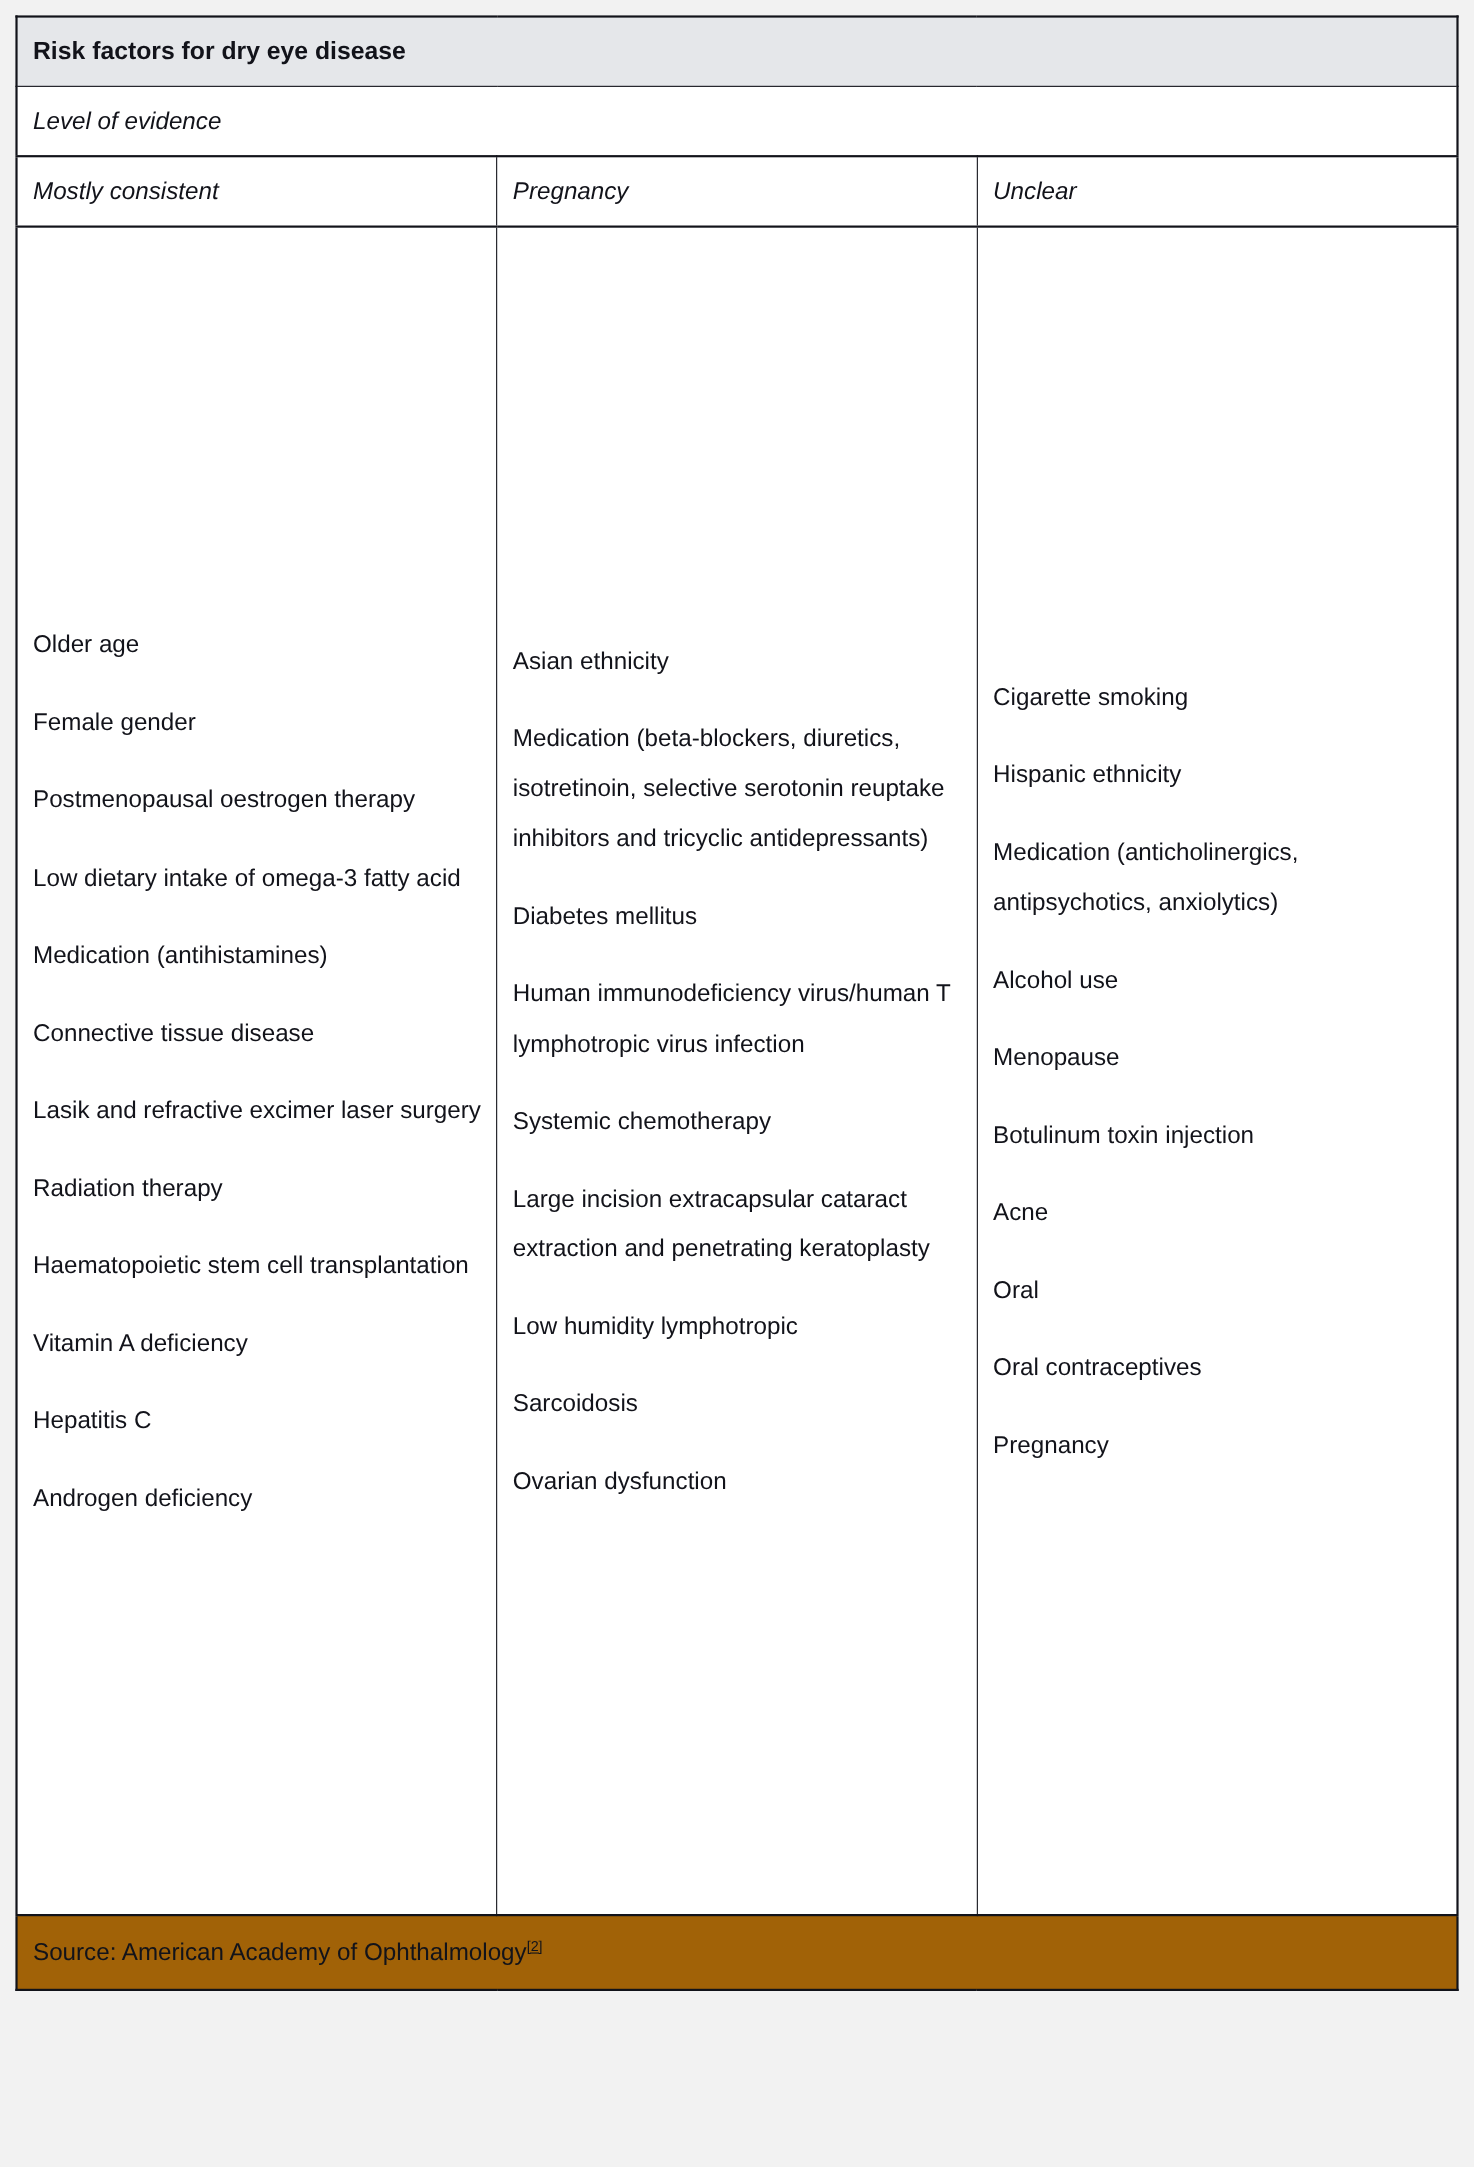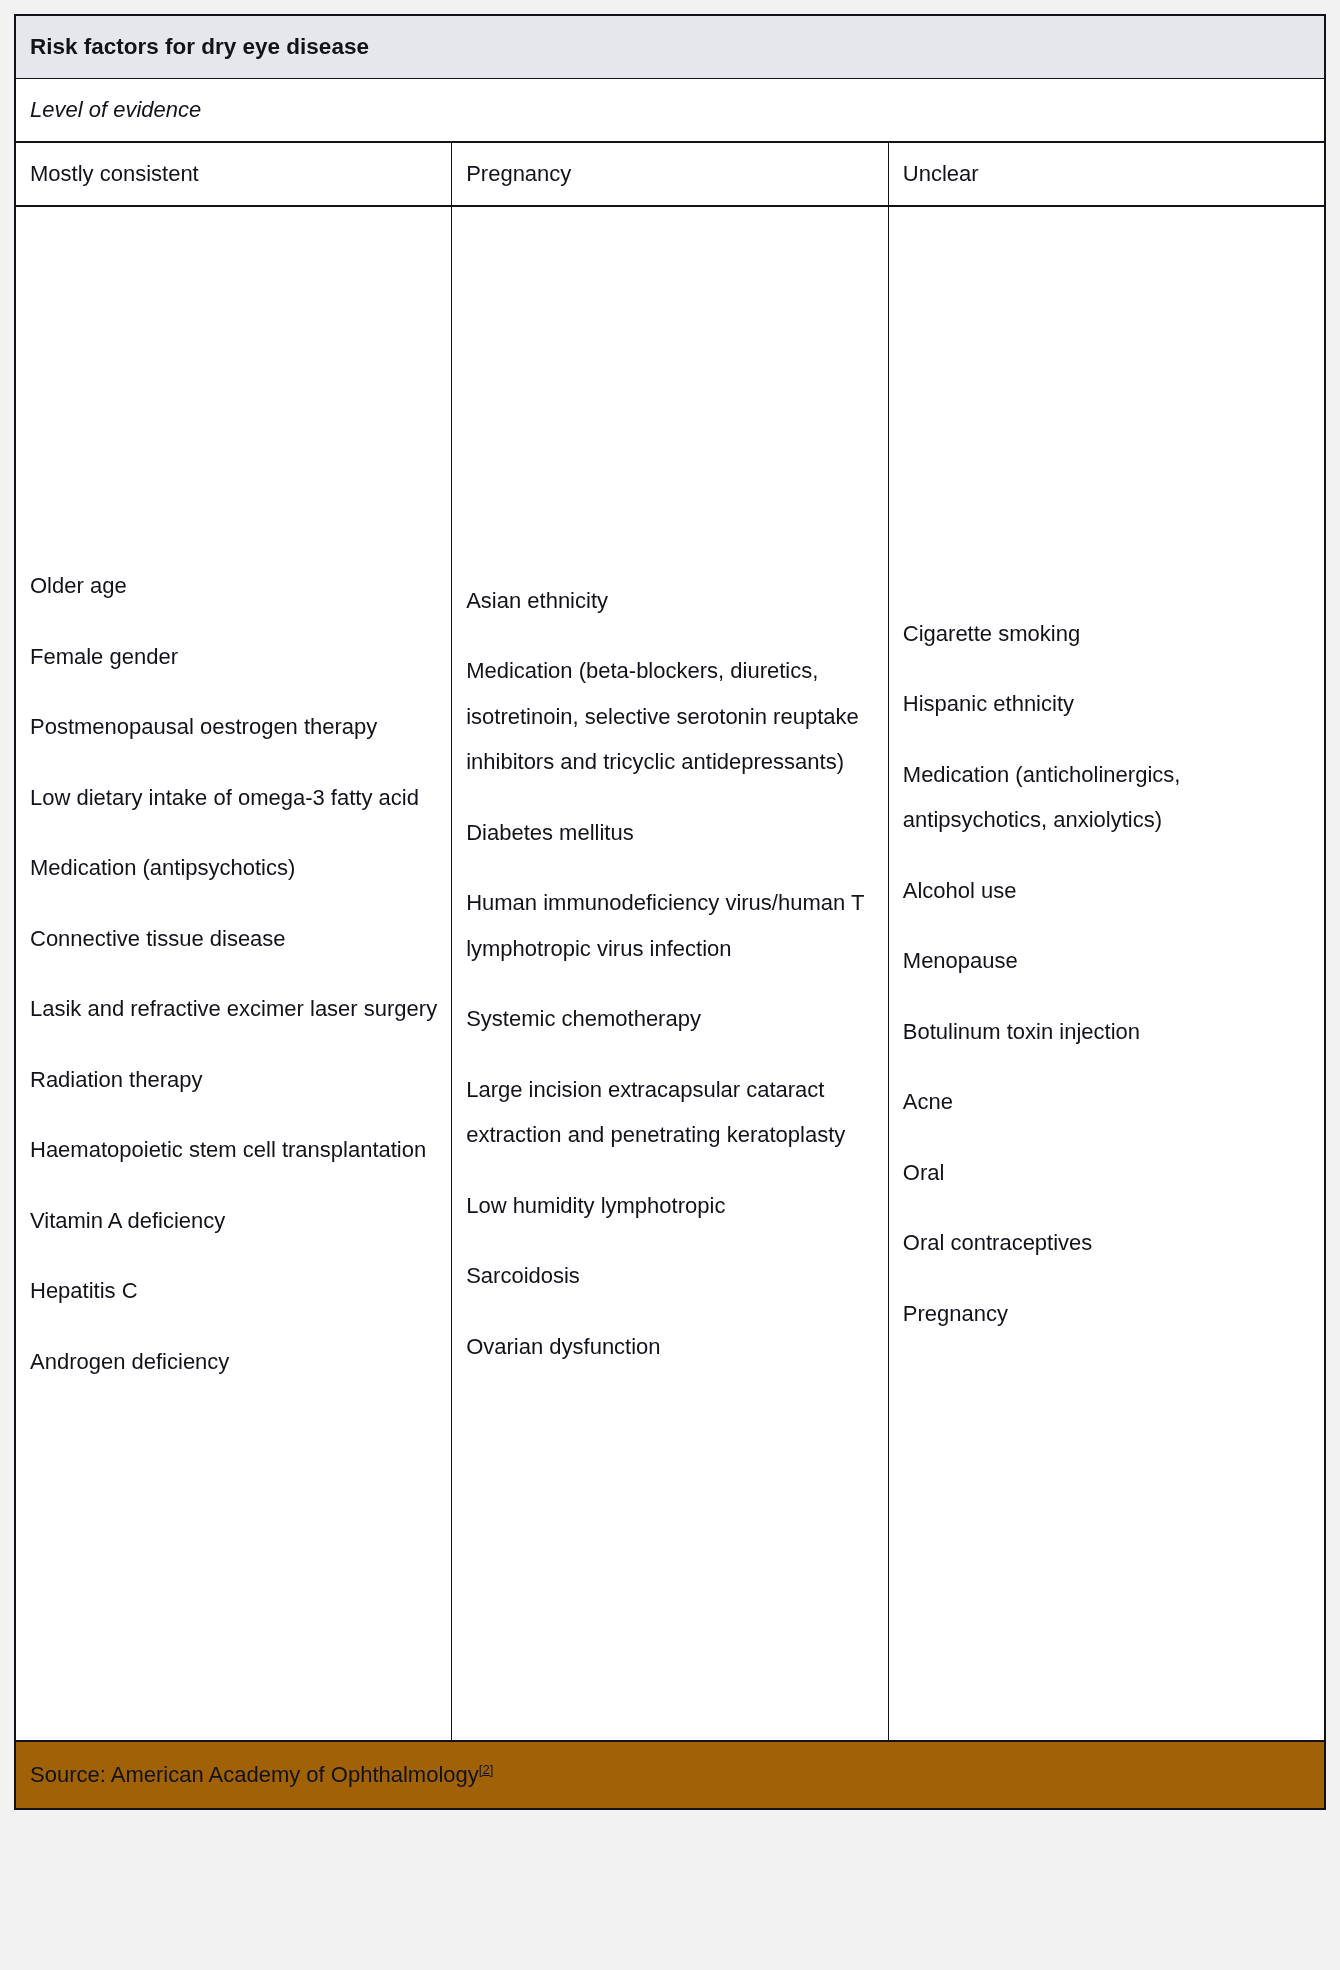--- a/index.html
+++ b/index.html
@@ -62,20 +62,21 @@
   }
 
   
   tr.colhead-row td {
     background: #ffffff;
     height: 62px;
     line-height: 62px;
     font-weight: 400;
     border-bottom: 2px solid #12131a;
     border-top: 2px solid #12131a;
+    font-style: italic;
   }
 
   
   tr.body-row td {
     vertical-align: middle;
     padding-top: 10px;
     padding-bottom: 10px;
     height: 1535px;
   }
 
@@ -140,21 +141,21 @@
         <td class="col-3">Unclear</td>
       </tr>
 
       <tr class="body-row">
         <td class="col-1">
           <ul class="factor-list">
               <li>Older age</li>
               <li>Female gender</li>
               <li>Postmenopausal oestrogen therapy</li>
               <li>Low dietary intake of omega-3 fatty acid</li>
-              <li>Medication (antipsychotics)</li>
+              <li>Medication (antihistamines)</li>
               <li>Connective tissue disease</li>
               <li>Lasik and refractive excimer laser surgery</li>
               <li>Radiation therapy</li>
               <li>Haematopoietic stem cell transplantation</li>
               <li>Vitamin A deficiency</li>
               <li>Hepatitis C</li>
               <li>Androgen deficiency</li>
             </ul>
         </td>
         <td class="col-2">

